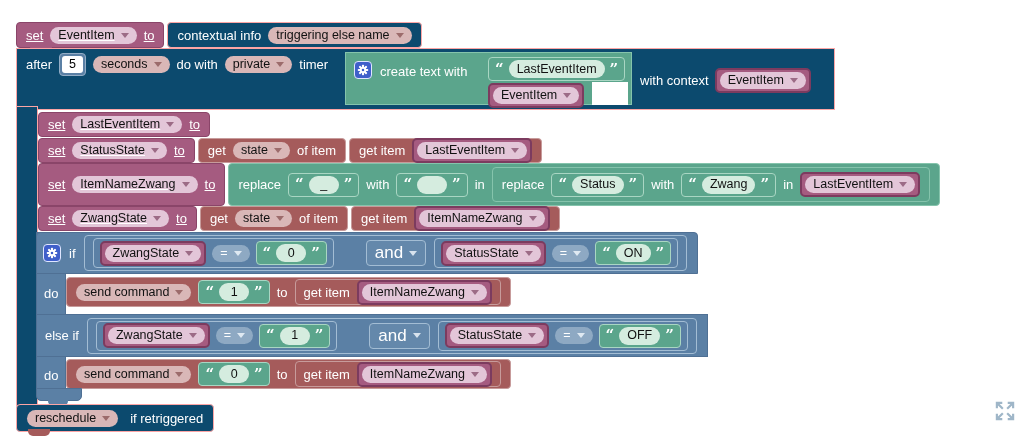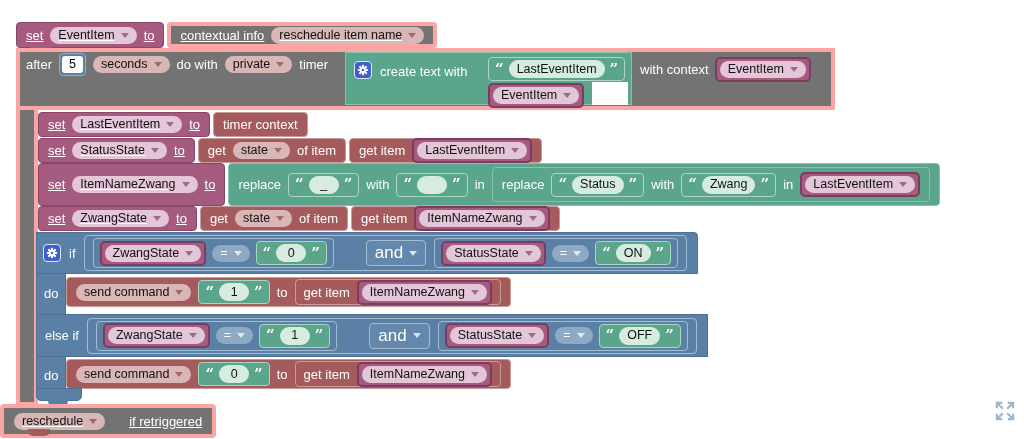--- a/index.html
+++ b/index.html
@@ -1,21 +1,21 @@
 <!DOCTYPE html>
 <html><head>
 <meta charset="utf-8">
 <style>
   html,body{margin:0;padding:0;background:#fff;}
   .canvas{position:relative;width:1024px;height:439px;background:#ffffff;overflow:hidden;
           font-family:"Liberation Sans",sans-serif;font-size:13px;color:#fff;}
   .row{position:absolute;display:flex;align-items:center;gap:3px;white-space:nowrap;}
   .blk{display:inline-flex;align-items:center;gap:7px;padding:0 9px;border-radius:4px;box-sizing:border-box;white-space:nowrap;}
   .h26{height:26px}.h25{height:25px}.h43{height:43px}.h35{height:35px}.h30{height:30px}
-  .red-bg{background:#737373;border:4px solid #fca5a5;text-decoration:underline;}
+  .red-bg{background:#0c4a6e;border:1px solid #fca5a5;}
   .red-lt{background:#a55b5b;border:1px solid #c79b9b;}
   .purple-bg{background:#a55b80;border:1px solid #8a4569;text-decoration:underline;}
   .green-bg{background:#5ba58c;border:1px solid #85c4ac;}
   .blue-bg{background:#5b80a5;border:1px solid #4f7094;}
   .rect{position:absolute;border-radius:0;box-sizing:border-box;}
   .lb{color:#fff;}
   .dd,.tf{display:inline-flex;align-items:center;padding:1px 8px;border-radius:10px;
           color:#111;font-size:12.5px;line-height:15px;white-space:nowrap;background:#ddd;}
   .dd::after{content:"";display:inline-block;margin-left:6px;width:0;height:0;
              border-left:4px solid transparent;border-right:4px solid transparent;
@@ -54,21 +54,21 @@
 <div class="canvas">
 
   <div class="row" style="left:16px;top:22px">
     <div class="blk purple-bg h26">
       <span class="lb">set</span>
       <span class="dd p-purple">EventItem</span>
       <span class="lb">to</span>
     </div>
     <div class="blk red-bg h26">
       <span class="lb">contextual info</span>
-      <span class="dd p-red">reschedule item name</span>
+      <span class="dd p-red">triggering else name</span>
     </div>
   </div>
   <div class="tab" style="left:30px;top:45px;width:22px;height:7px;background:#a55b80"></div>
 
   <div class="rect red-bg" style="left:16px;top:48px;width:819px;height:62px"></div>
   <div class="rect red-bg" style="left:16px;top:106px;width:22px;height:300px"></div>
 
   <div class="row" style="left:26px;top:53px;gap:7px">
     <span class="lb">after</span>
     <span class="numb">
@@ -98,35 +98,32 @@
       <span class="q">“</span>
       <span class="tf p-green">LastEventItem</span>
       <span class="q">”</span>
     </span>
     <span class="varb" style="position:absolute;left:142px;top:30px">
       <span class="dd p-purple">EventItem</span>
     </span>
     <span class="whitegap" style="left:246px;top:29px;width:36px;height:23px"></span>
   </div>
 
-  <div class="row" style="left:640px;top:57px;gap:6px">
+  <div class="row" style="left:640px;top:68px;gap:6px">
     <span class="lb">with context</span>
     <span class="varb">
       <span class="dd p-purple">EventItem</span>
     </span>
   </div>
 
   <div class="row" style="left:38px;top:112px">
     <div class="blk purple-bg h25">
       <span class="lb">set</span>
       <span class="dd p-purple">LastEventItem</span>
       <span class="lb">to</span>
-    </div>
-    <div class="blk red-lt h25">
-      <span class="lb">timer context</span>
     </div>
   </div>
 
   <div class="row" style="left:38px;top:138px">
     <div class="blk purple-bg h25">
       <span class="lb">set</span>
       <span class="dd p-purple">StatusState</span>
       <span class="lb">to</span>
     </div>
     <div class="blk red-lt h25">
@@ -308,21 +305,21 @@
         <span class="varb">
             <span class="dd p-purple">ItemNameZwang</span>
           </span>
       </span>
     </div>
   </div>
 
   <div class="rect blue-bg" style="left:36px;top:388px;width:46px;height:13px;border-radius:0 0 5px 5px"></div>
   <div class="tab" style="left:48px;top:400px;width:20px;height:6px;background:#5b80a5"></div>
 
-  <div class="row red-bg" style="left:0;top:404px;height:26px;padding:0 10px;gap:24px;border-radius:4px">
+  <div class="row red-bg" style="left:16px;top:404px;height:26px;padding:0 10px;gap:12px;border-radius:4px">
     <span class="dd p-red">reschedule</span>
     <span class="lb">if retriggered</span>
   </div>
   <div class="tab" style="left:28px;top:429px;width:22px;height:7px;background:#a55b5b"></div>
 
   <div class="expand" style="left:992px;top:398px">
     <svg width="26" height="26" viewBox="0 0 24 24" fill="none" stroke="#9fb6c8" stroke-width="2">
       <path d="M10 10 L4.5 4.5 M4.5 9.5 V4.5 H9.5"></path>
       <path d="M14 10 L19.5 4.5 M14.5 4.5 H19.5 V9.5"></path>
       <path d="M10 14 L4.5 19.5 M4.5 14.5 V19.5 H9.5"></path>

